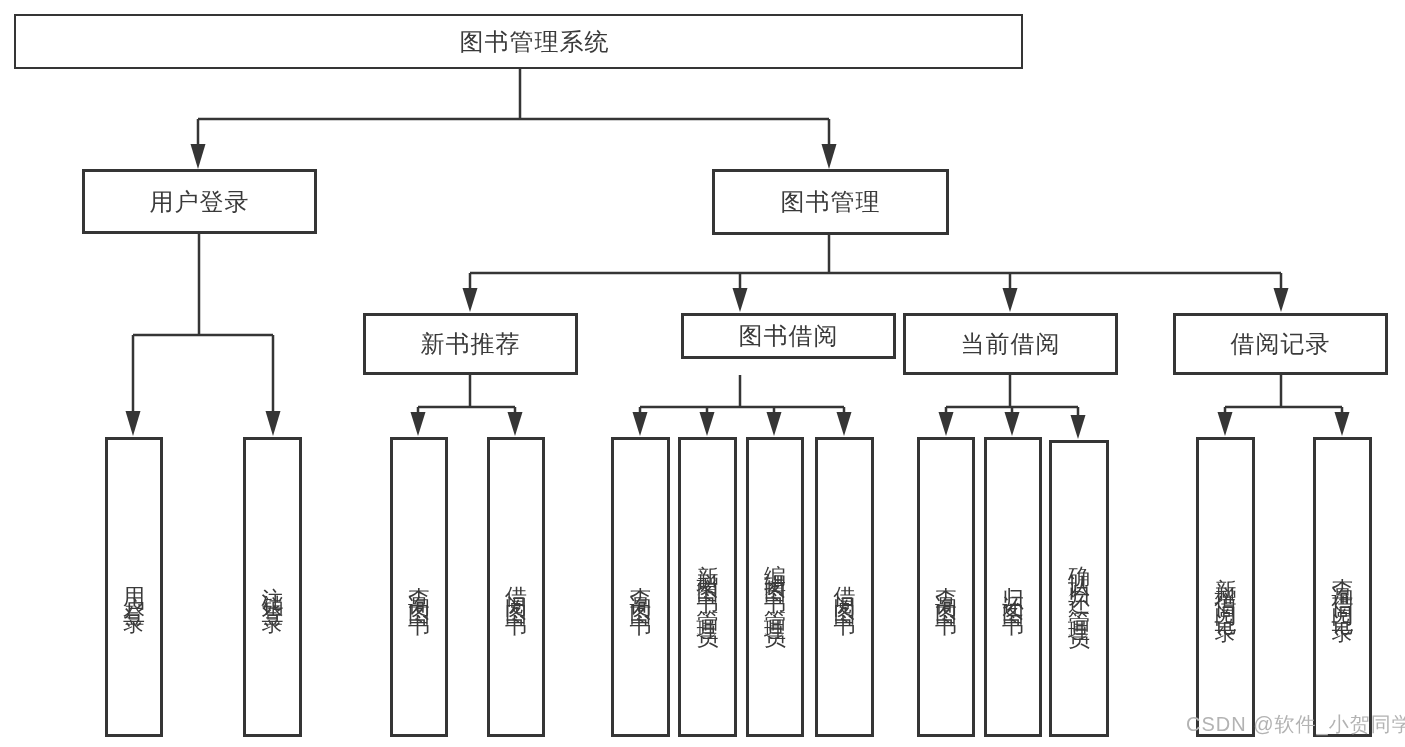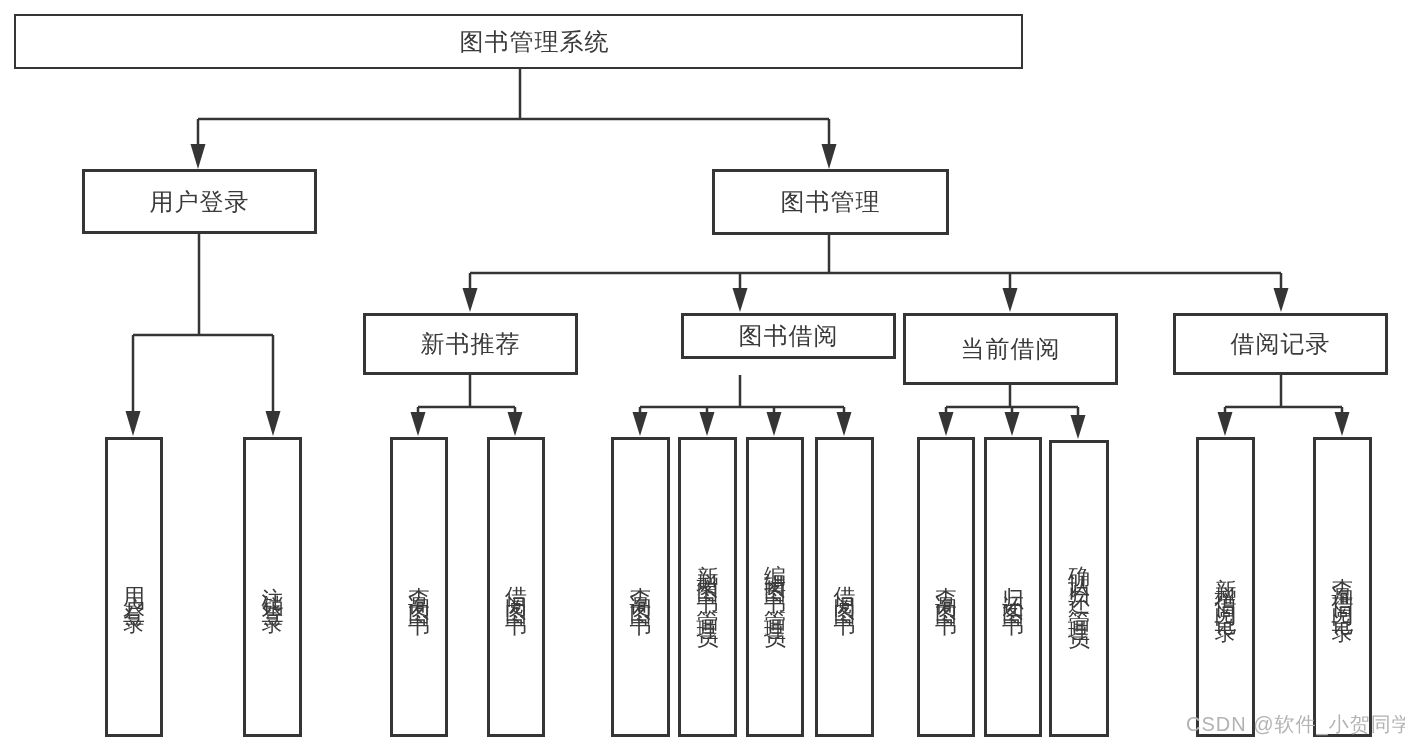--- a/index.html
+++ b/index.html
@@ -125,21 +125,21 @@
   <div class="node h" style="left:712px;top:169px;width:237px;height:66px;">
     <span>图书管理</span>
   </div>
 
   <div class="node h" style="left:363px;top:313px;width:215px;height:62px;justify-content:center;">
     <span>新书推荐</span>
   </div>
   <div class="node h" style="left:633px;top:313px;width:215px;height:46px;margin-left:48px;">
     <span>图书借阅</span>
   </div>
-  <div class="node h" style="left:903px;top:313px;width:215px;height:72px;">
+  <div class="node h" style="left:903px;top:313px;width:215px;height:62px;">
     <span>当前借阅</span>
   </div>
   <div class="node h" style="left:1173px;top:313px;width:215px;height:62px;">
     <span>借阅记录</span>
   </div>
 
   <div class="node v" style="left:105px;top:437px;width:58px;height:300px;">
     <span>用户登录</span>
   </div>
   <div class="node v" style="left:243px;top:437px;width:59px;height:300px;">

